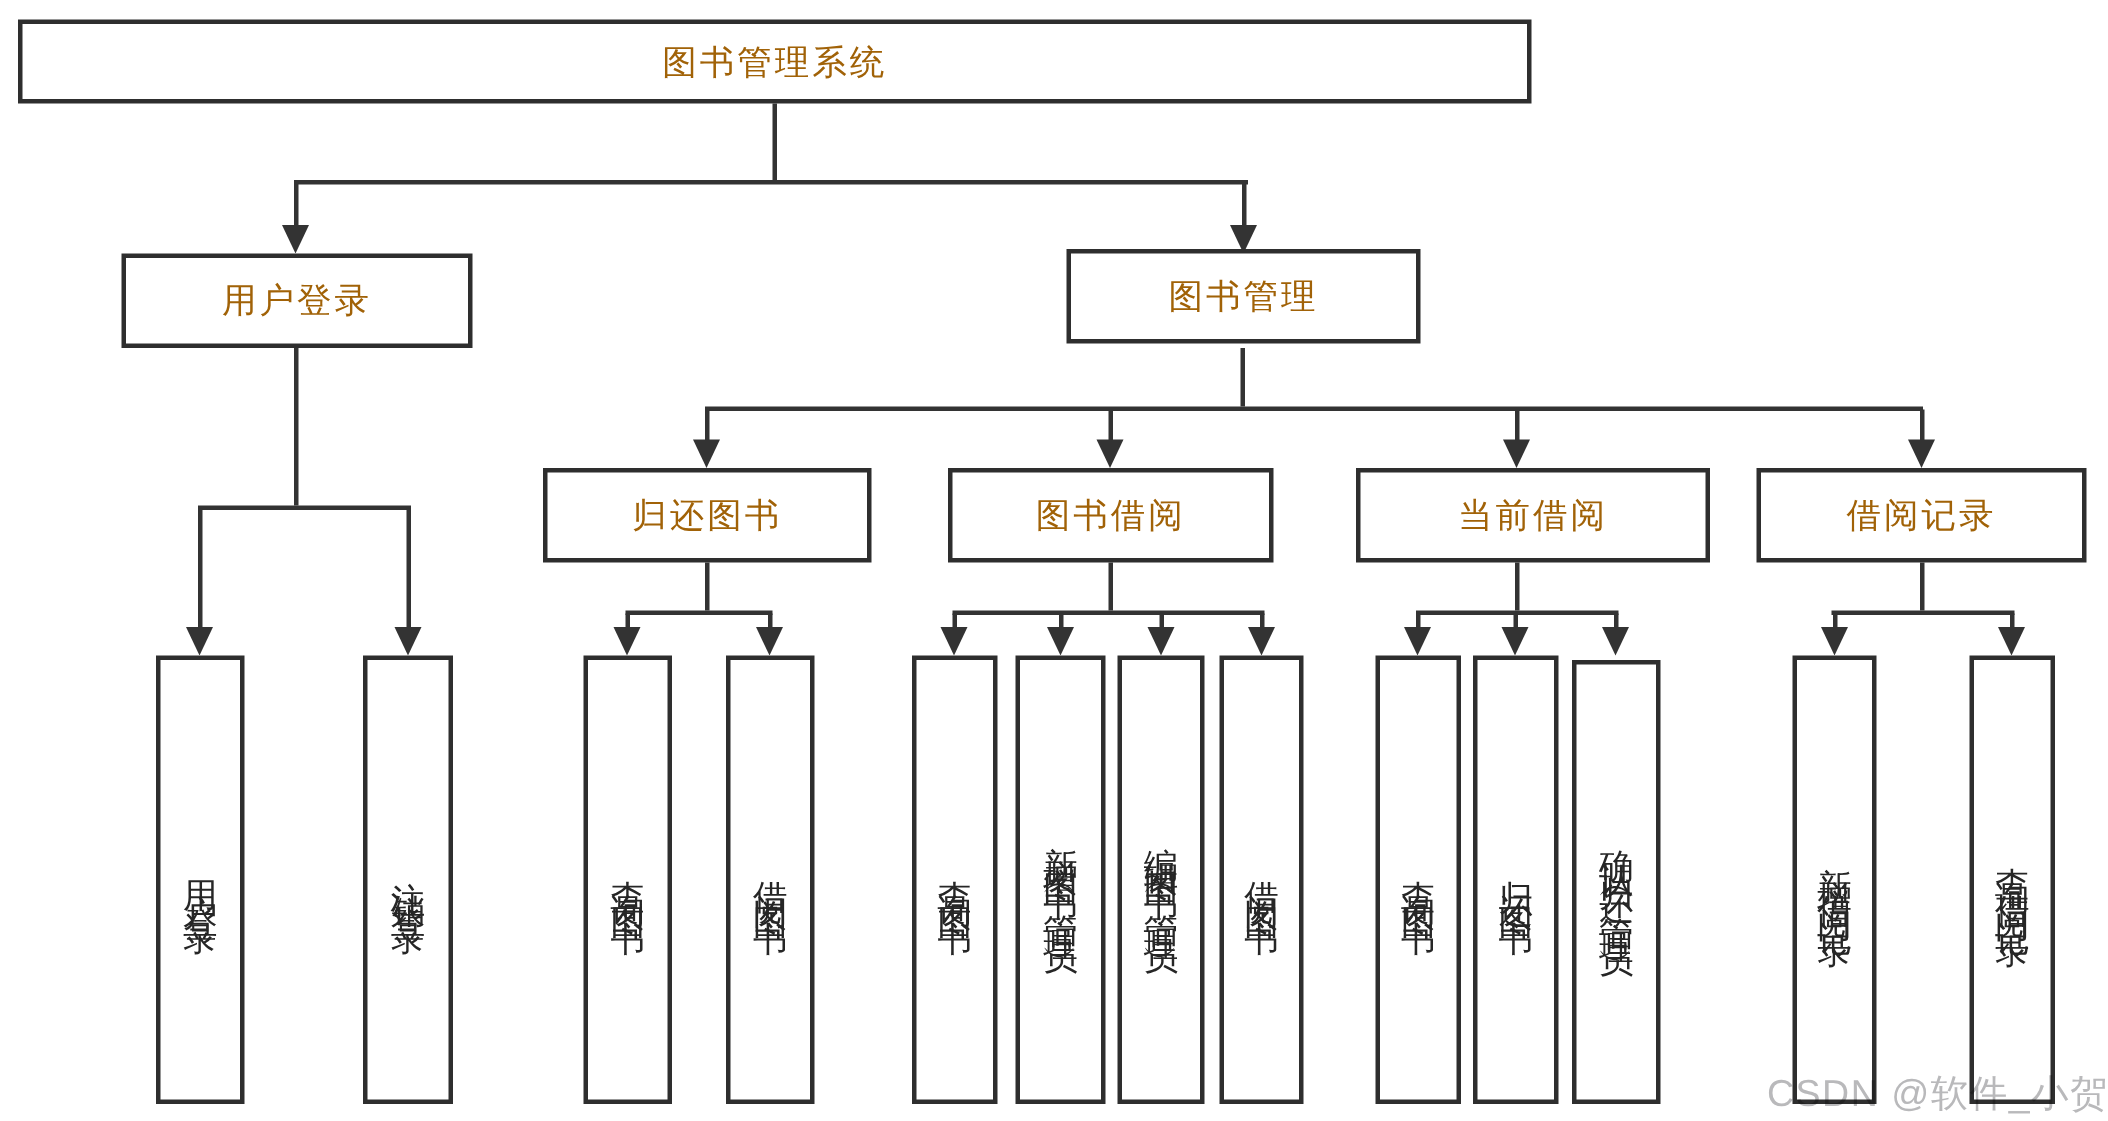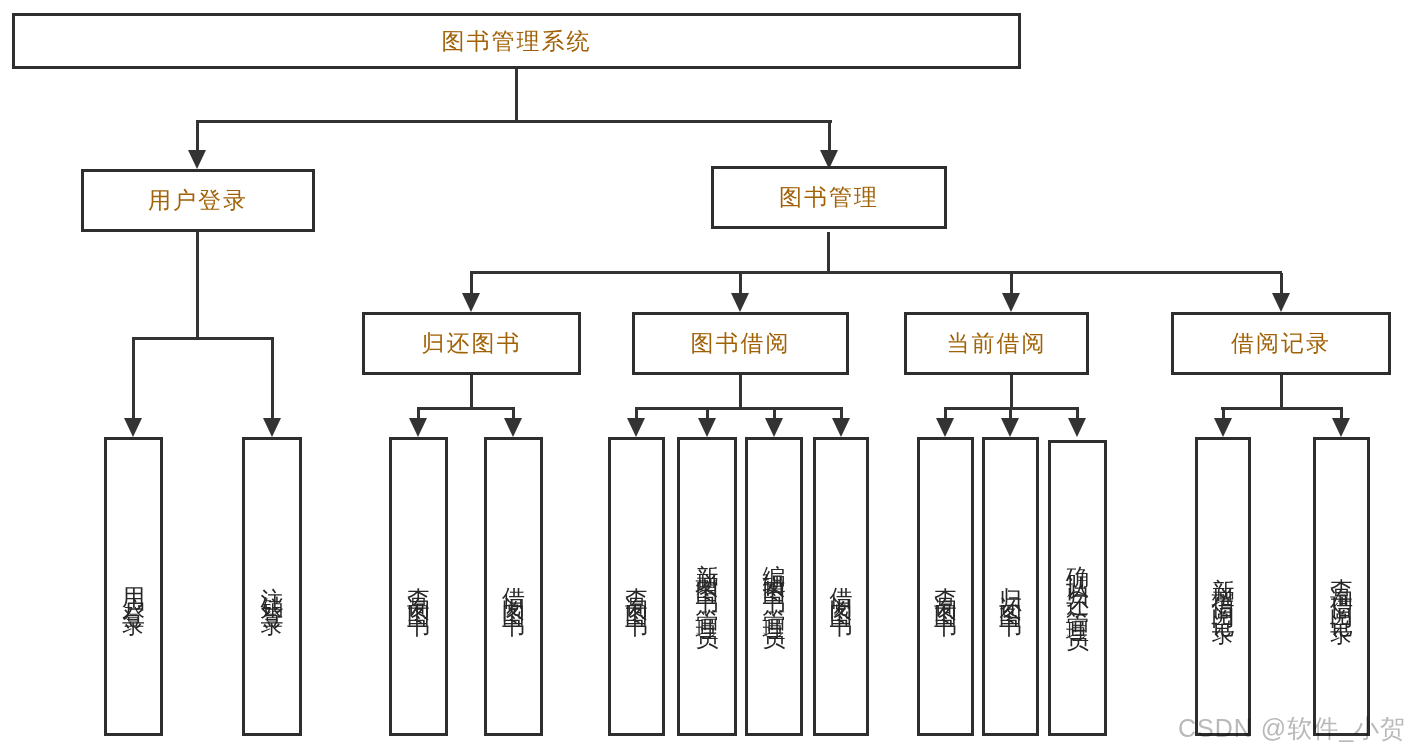--- a/index.html
+++ b/index.html
@@ -56,21 +56,21 @@
   <i class="ah" style="left:1002px;top:293px"></i>
   <i class="ln" style="left:1280px;top:273px;width:3px;height:22px"></i>
   <i class="ah" style="left:1272px;top:293px"></i>
 
   <div class="node" style="left:362px;top:312px;width:219px;height:63px">
     <span class="lbl">归还图书</span>
   </div>
   <div class="node" style="left:632px;top:312px;width:217px;height:63px">
     <span class="lbl">图书借阅</span>
   </div>
-  <div class="node" style="left:904px;top:312px;width:185px;height:63px">
+  <div class="node" style="left:904px;top:312px;width:236px;height:63px">
     <span class="lbl">当前借阅</span>
   </div>
   <div class="node" style="left:1171px;top:312px;width:220px;height:63px">
     <span class="lbl">借阅记录</span>
   </div>
 
   <i class="ln" style="left:470px;top:375px;width:3px;height:32px"></i>
   <i class="ln" style="left:739px;top:375px;width:3px;height:32px"></i>
   <i class="ln" style="left:1010px;top:375px;width:3px;height:32px"></i>
   <i class="ln" style="left:1280px;top:375px;width:3px;height:32px"></i>

